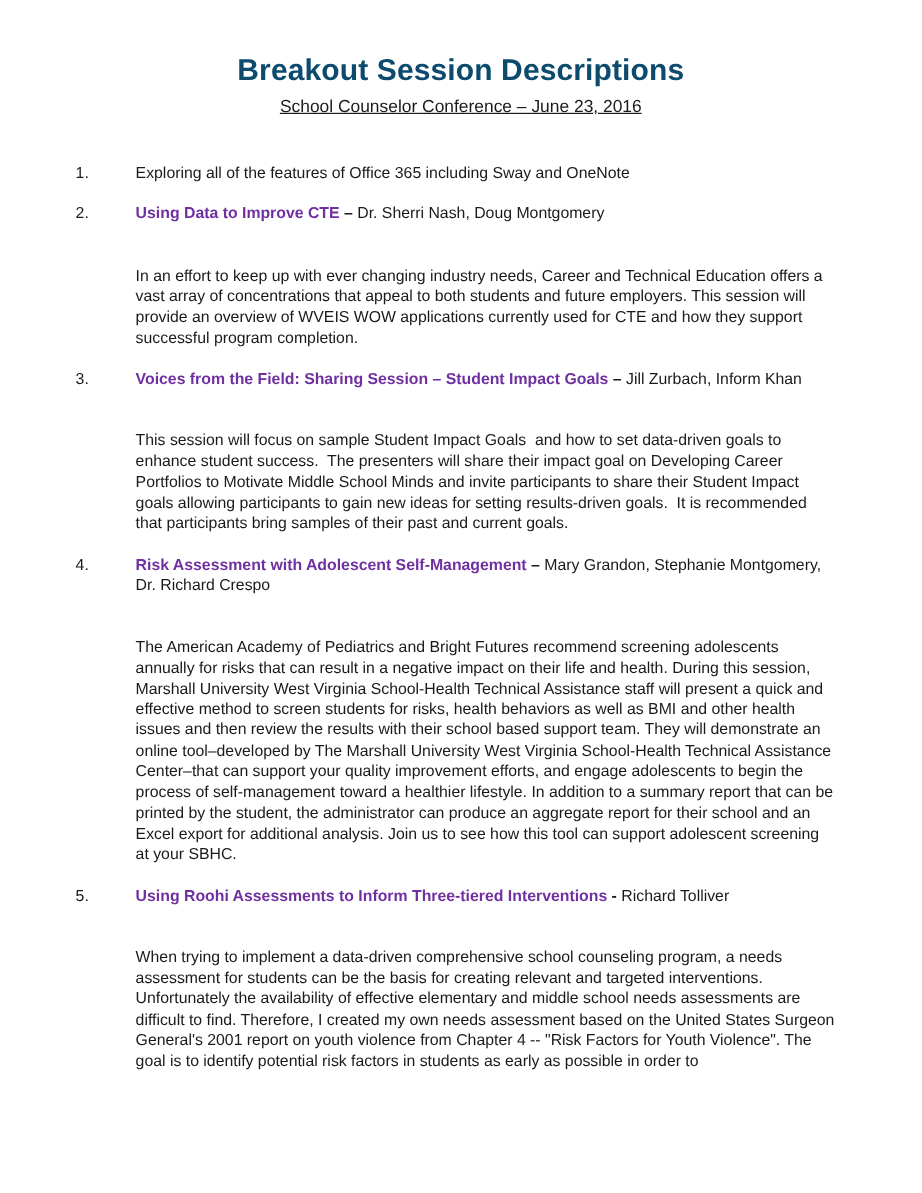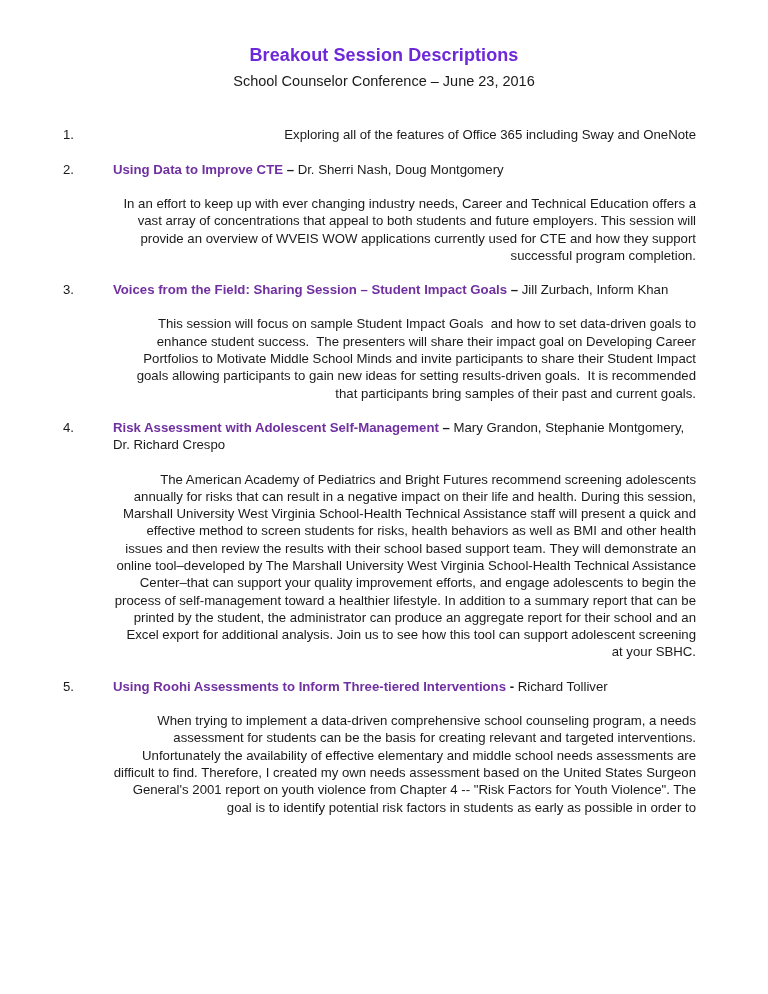--- a/index.html
+++ b/index.html
@@ -20,33 +20,34 @@
     height: 994px;
     background: #ffffff;
     box-sizing: border-box;
     padding: 0;
   }
   .doc-header {
     text-align: center;
     padding-top: 44px;
   }
   .doc-title {
-    font-size: 18px;
+    font-size: 25px;
     font-weight: bold;
-    color: #6d28d9;
+    color: #0c4a6e;
     letter-spacing: 0.1px;
     line-height: 1.25;
     margin: 0;
   }
   .doc-subtitle {
     font-size: 14.5px;
     font-weight: normal;
     color: #1a1a1a;
     line-height: 1.3;
     margin: 5px 0 0 0;
+    text-decoration: underline;
   }
   .sessions {
     margin: 0;
     padding: 0;
     list-style: none;
     margin-top: 36px;
   }
   .session {
     position: relative;
     padding-left: 113px;
@@ -77,22 +78,22 @@
     font-weight: bold;
   }
   .session-presenters {
     color: #1a1a1a;
     font-weight: normal;
   }
   .session-body {
     font-size: 13.2px;
     line-height: 17.3px;
     color: #1a1a1a;
-    margin: 17px 0 0 0;
-    text-align: right;
+    margin: 34px 0 0 0;
+    text-align: left;
     white-space: pre-wrap;
   }
 </style>
 </head>
 <body>
 
 <div class="page">
 
   <div class="doc-header">
     <h1 class="doc-title">Breakout Session Descriptions</h1>

